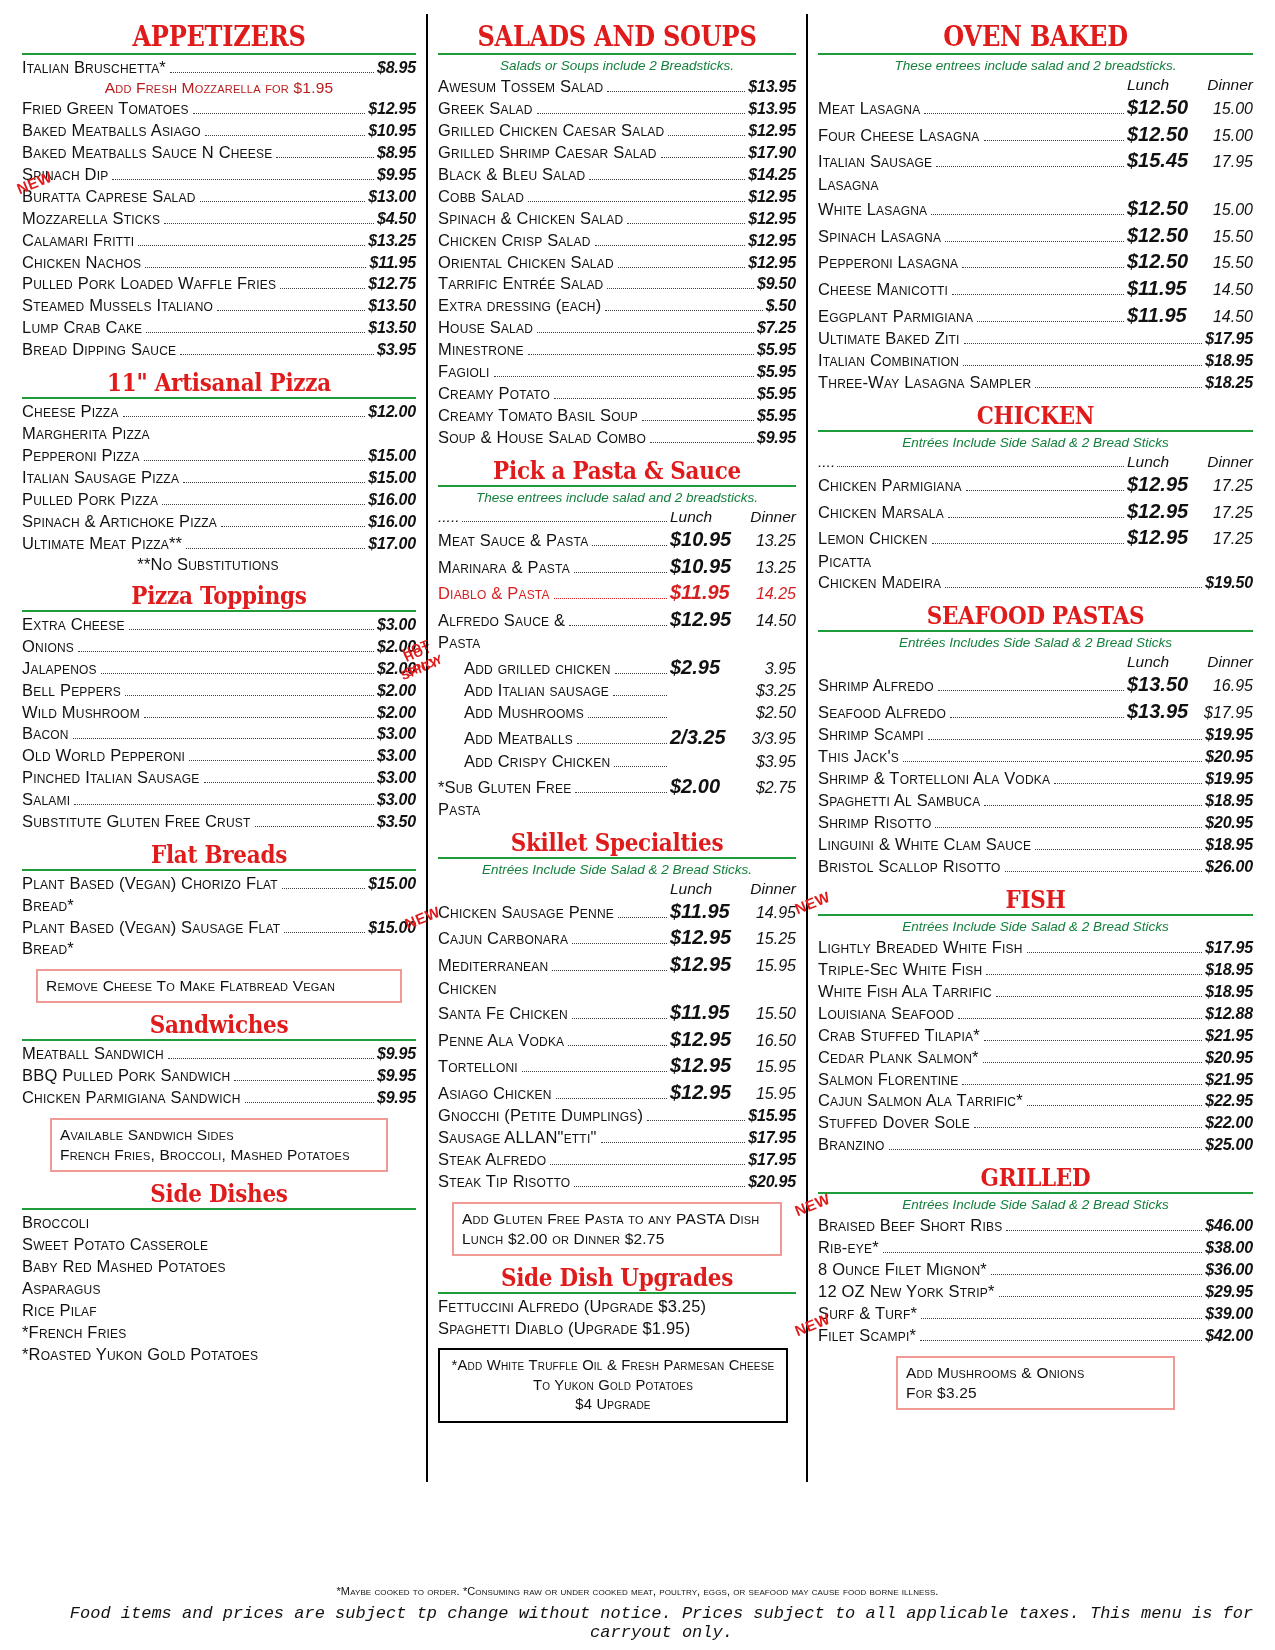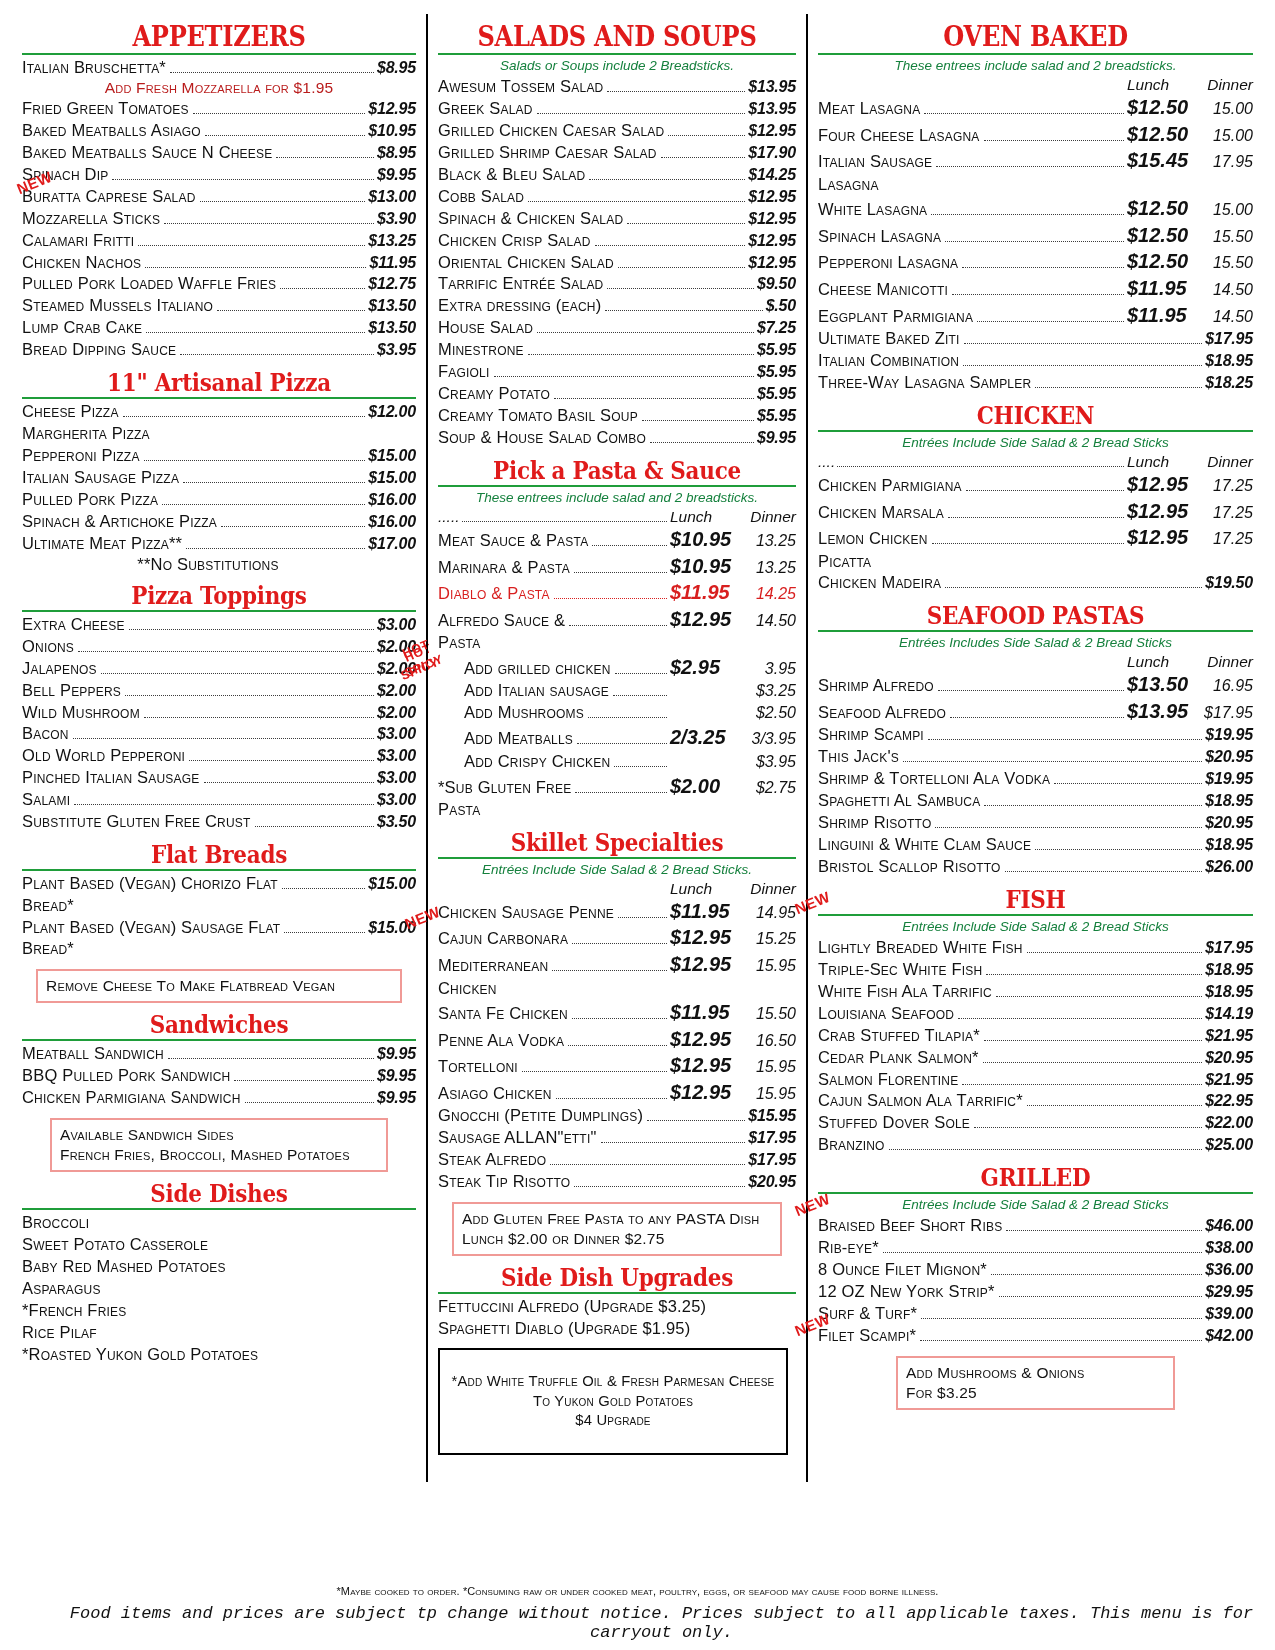--- a/index.html
+++ b/index.html
@@ -154,21 +154,21 @@
     padding: 5px 8px;
     margin: 9px 14px 4px 14px;
     text-align: left;
     font-variant: small-caps;
     font-size: 15.5px;
     line-height: 1.3;
     letter-spacing: 0.2px;
   }
   .box-black {
     border: 2.5px solid #000;
-    padding: 22px 8px;
+    padding: 6px 8px;
     margin: 8px 8px 0 0;
     text-align: center;
     font-variant: small-caps;
     font-size: 14.8px;
     line-height: 1.32;
     letter-spacing: 0.2px;
   }
   .centerline {
     text-align: center;
     font-variant: small-caps;
@@ -266,21 +266,21 @@
             <span class="pr">$9.95</span>
           </div>
           <div class="row">
             <span class="nm">Buratta Caprese Salad</span>
             <span class="dots"></span>
             <span class="pr">$13.00</span>
           </div>
           <div class="row">
             <span class="nm">Mozzarella Sticks</span>
             <span class="dots"></span>
-            <span class="pr">$3.90</span>
+            <span class="pr">$4.50</span>
           </div>
           <div class="row">
             <span class="nm">Calamari Fritti</span>
             <span class="dots"></span>
             <span class="pr">$13.25</span>
           </div>
           <div class="row">
             <span class="nm">Chicken Nachos</span>
             <span class="dots"></span>
             <span class="pr">$11.95</span>
@@ -446,22 +446,22 @@
         <div>French Fries, Broccoli, Mashed Potatoes</div>
       </div>
 
       <div class="sec-title mid">Side Dishes</div>
       <div class="rule"></div>
       <div id="side-list" class="plain-list">
           <div class="plain">Broccoli</div>
           <div class="plain">Sweet Potato Casserole</div>
           <div class="plain">Baby Red Mashed Potatoes</div>
           <div class="plain">Asparagus</div>
+          <div class="plain">Rice Pilaf</div>
           <div class="plain">*French Fries</div>
-          <div class="plain">Rice Pilaf</div>
           <div class="plain">*Roasted Yukon Gold Potatoes</div>
         </div>
     </div>
 
     <div class="col col-2">
       <div class="sec-title big">SALADS AND SOUPS</div>
       <div class="rule"></div>
       <div class="note">Salads or Soups include 2 Breadsticks.</div>
       <div id="salad-list">
           <div class="row">
@@ -910,21 +910,21 @@
             <span class="pr">$18.95</span>
           </div>
           <div class="row">
             <span class="nm">White Fish Ala Tarrific</span>
             <span class="dots"></span>
             <span class="pr">$18.95</span>
           </div>
           <div class="row">
             <span class="nm">Louisiana Seafood</span>
             <span class="dots"></span>
-            <span class="pr">$14.19</span>
+            <span class="pr">$12.88</span>
           </div>
           <div class="row">
             <span class="nm">Crab Stuffed Tilapia*</span>
             <span class="dots"></span>
             <span class="pr">$21.95</span>
           </div>
           <div class="row">
             <span class="nm">Cedar Plank Salmon*</span>
             <span class="dots"></span>
             <span class="pr">$20.95</span>

